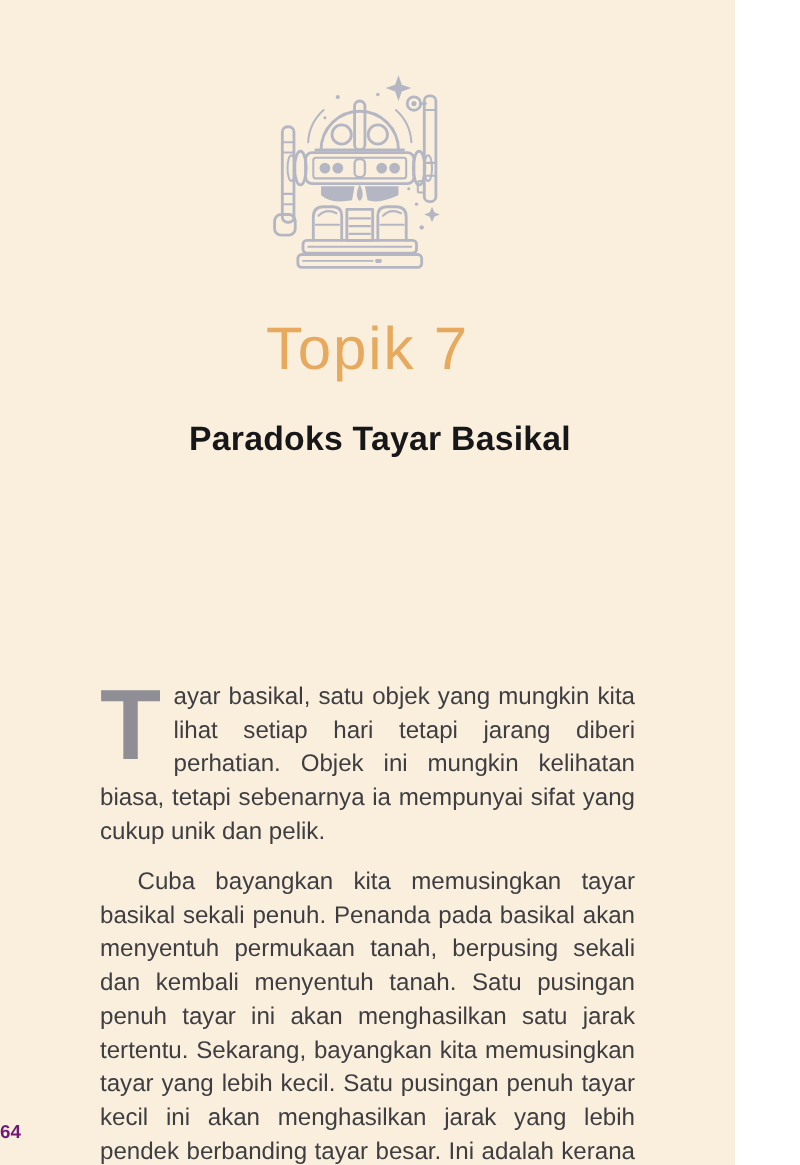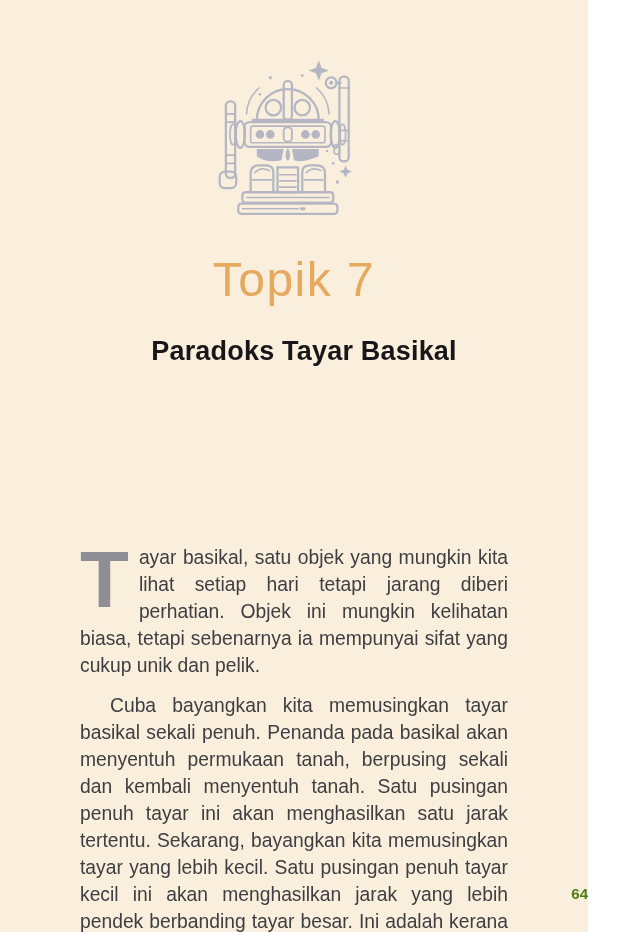--- a/index.html
+++ b/index.html
@@ -48,27 +48,27 @@
     font-weight: 600;
     color: #8e8e94;
     padding: 4px 10px 0 0;
   }
   .para2 {
     margin-top: 13px;
     text-indent: 30px;
   }
   .page-number {
     position: absolute;
-    bottom: 30px;
+    bottom: 18px;
     left: 0;
     width: 100%;
-    text-align: right;
+    text-align: left;
     font-size: 15px;
     font-weight: 700;
-    color: #4d7c0f;
+    color: #701a75;
   }
 </style>
 </head>
 <body>
 
 <div class="page">
 
   <div class="illustration-wrap">
 
     <svg width="166" height="160" viewBox="0 0 160 155" fill="none" stroke="#b1b5c2" stroke-width="2.2" stroke-linecap="round" stroke-linejoin="round" opacity="0.95">

